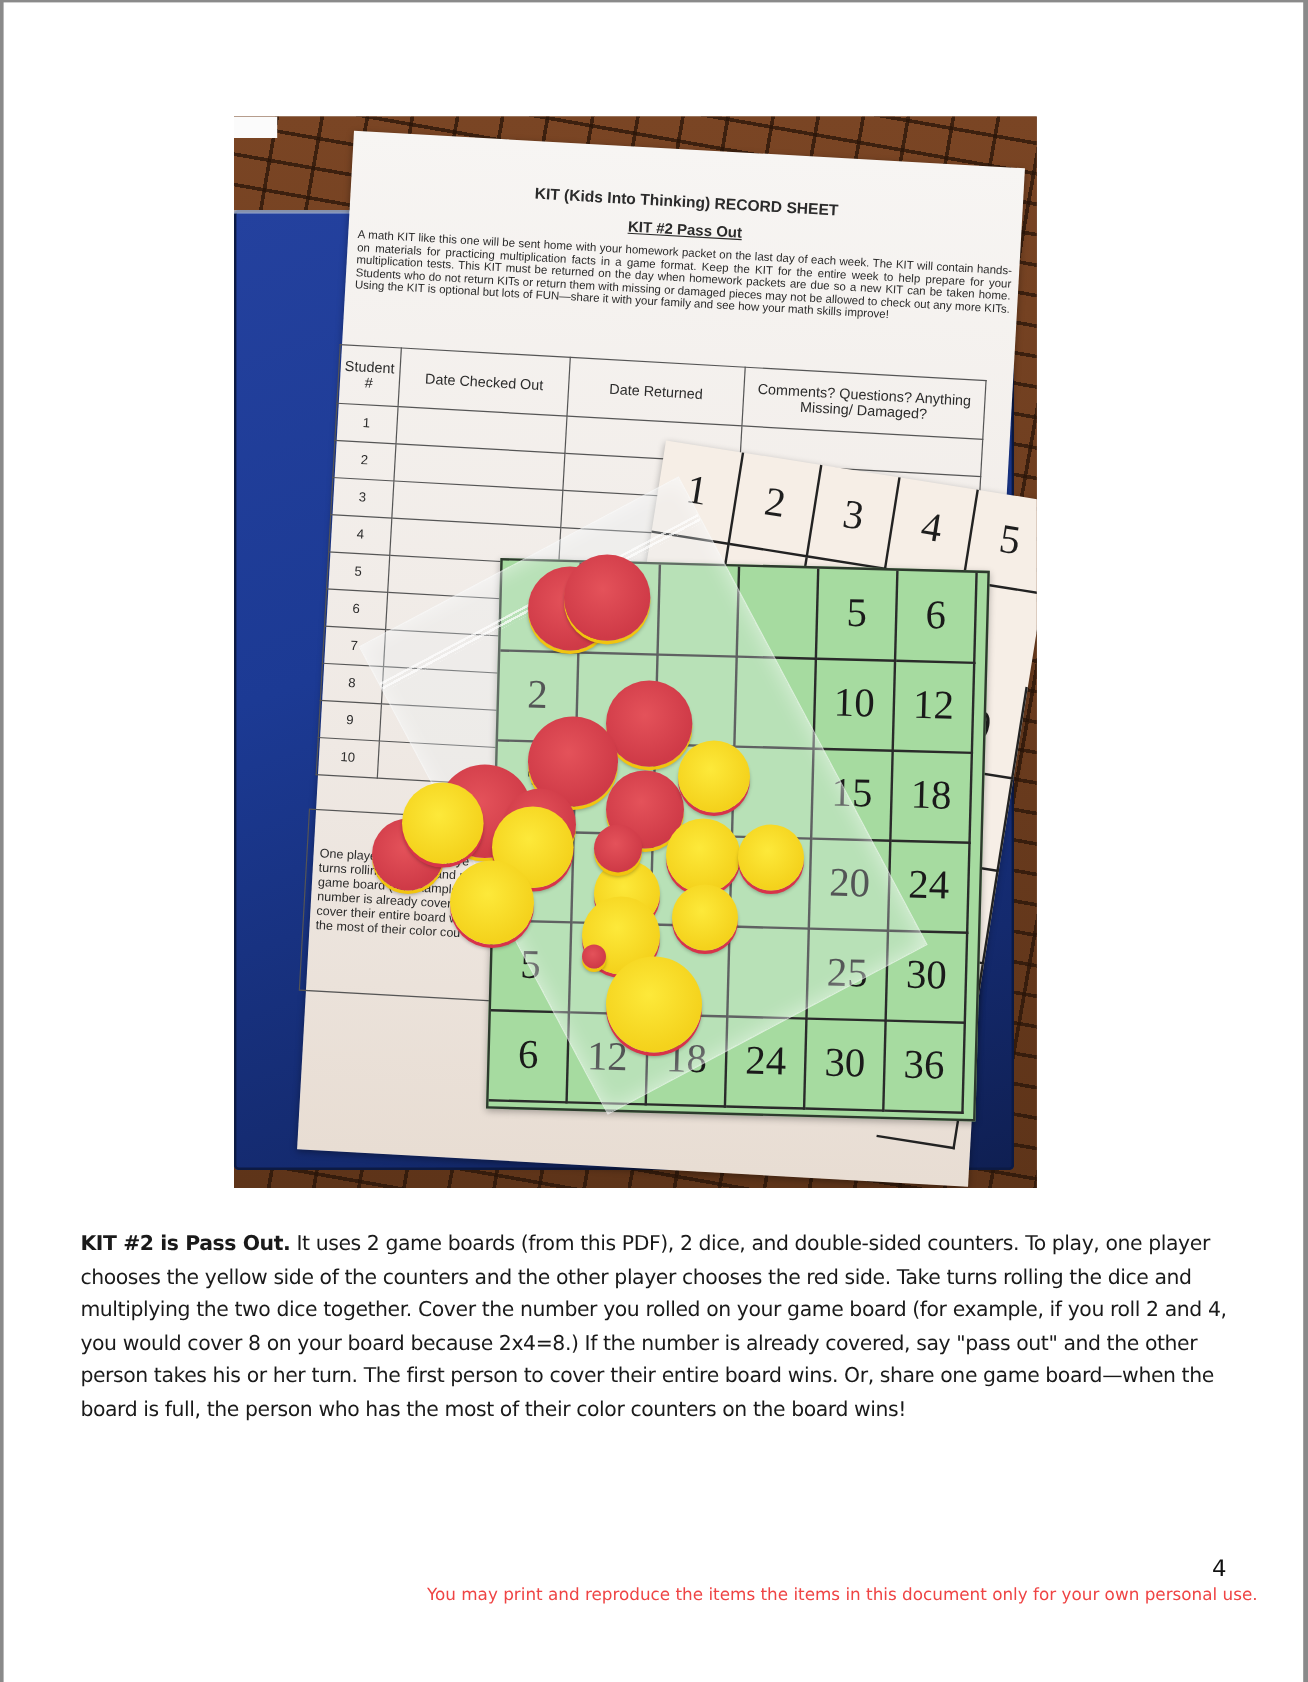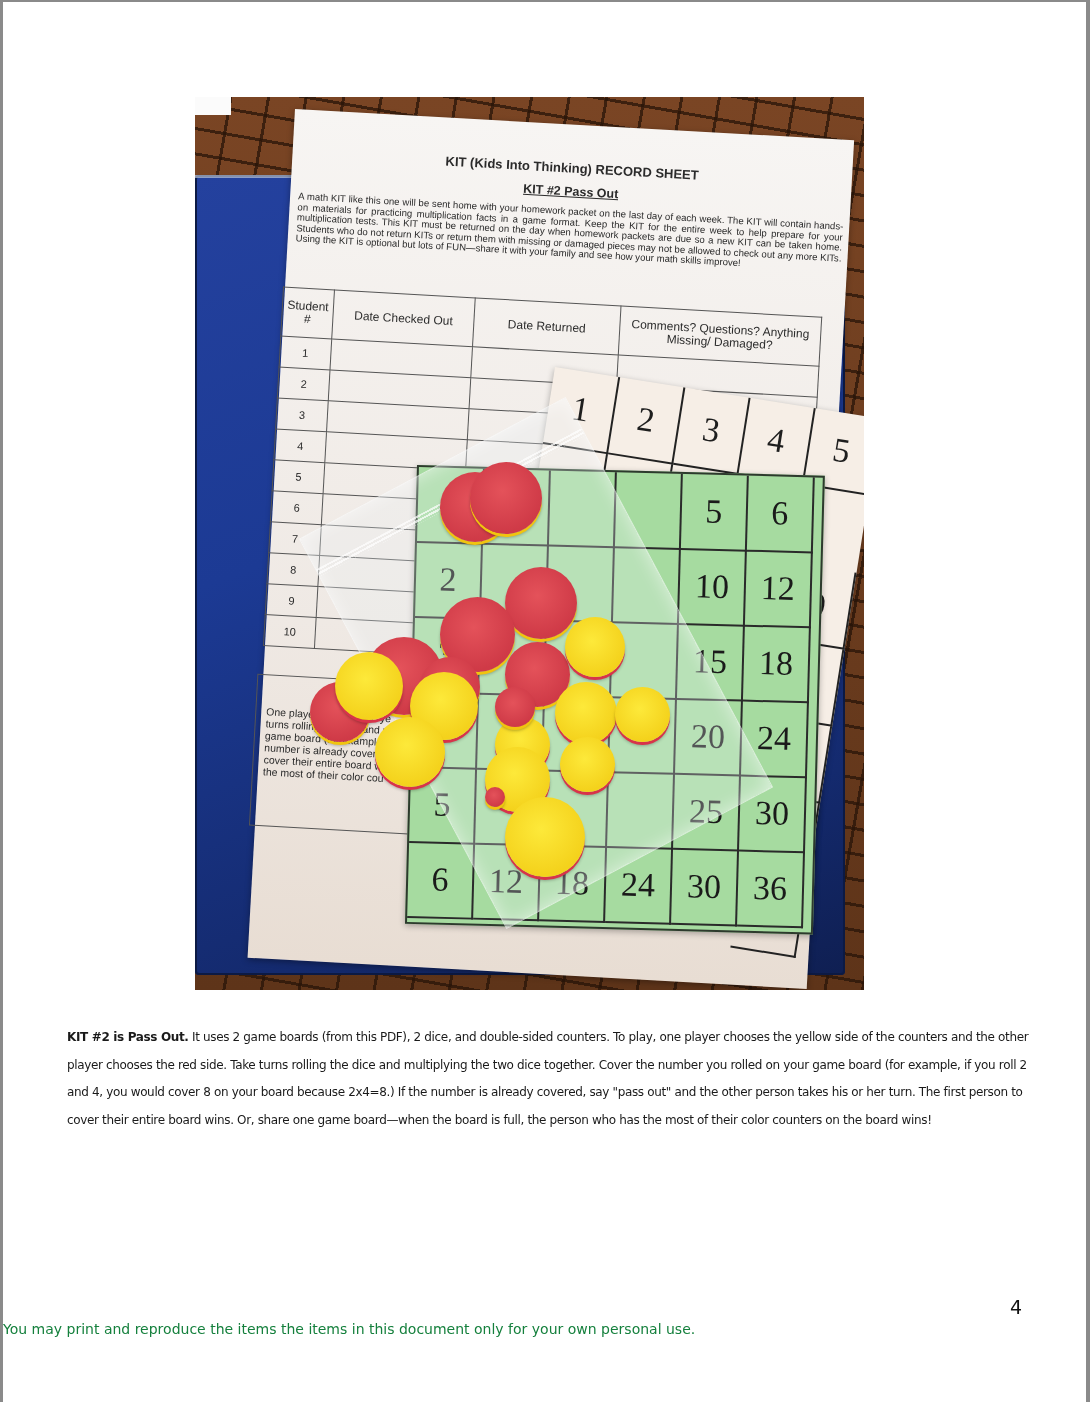--- a/index.html
+++ b/index.html
@@ -91,32 +91,32 @@
   .counter {
     position:absolute; border-radius:50%;
     box-shadow: 0 3px 0 -0px #e7c000, 0 4px 3px rgba(0,0,0,.3);
   }
   .counter.red { background: radial-gradient(circle at 45% 40%, #e4525a, #cf3a47 70%); box-shadow: 0 3px 0 #f1c40f, 0 4px 3px rgba(0,0,0,.25); }
   .counter.yellow { background: radial-gradient(circle at 45% 40%, #fde93a, #f4d21c 70%); box-shadow: 0 3px 0 #d8334a, 0 4px 3px rgba(0,0,0,.25); }
 
   
   .body-text {
     position:absolute; left:64px; top:1022px; width:962px;
-    font-family:"DejaVu Sans", sans-serif; font-size:12px; line-height:27.5px; color:#1a1a1a;
+    font-family:"DejaVu Sans", sans-serif; font-size:17px; line-height:27.5px; color:#1a1a1a;
     letter-spacing:-0.35px;
   }
   .body-text b { font-weight:bold; }
   .footer-line1 {
     position:absolute; left:0; width:1083px; top:1294px; text-align:center;
     font-size:14px; color:#1a1a1a; padding-left:-50px;
   }
   .footer-line1 span { position:relative; left:-50px; }
   .footer-line2 {
-    position:absolute; left:0; width:1045px; top:1319px; text-align:left;
-    font-size:14px; color:#15803d;
+    position:absolute; left:0; width:1045px; top:1319px; text-align:right;
+    font-size:14px; color:#ef4444;
   }
   .page-number { position:absolute; left:1007px; top:1294px; font-size:19px; color:#111; }
 </style>
 </head>
 <body>
 
 <div class="page">
 
   <div class="photo">
     <div class="floor"></div>

